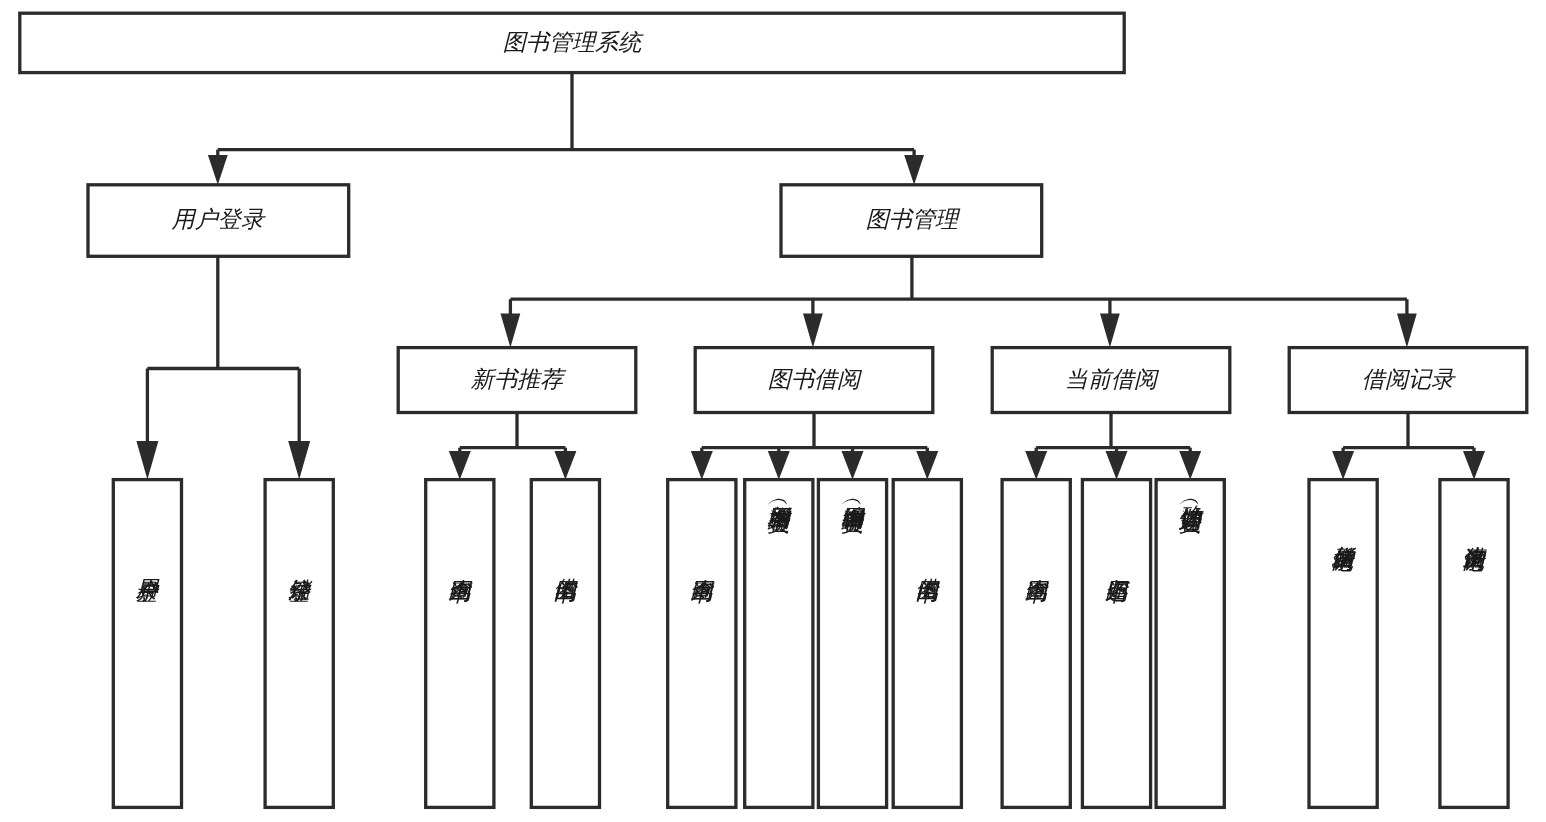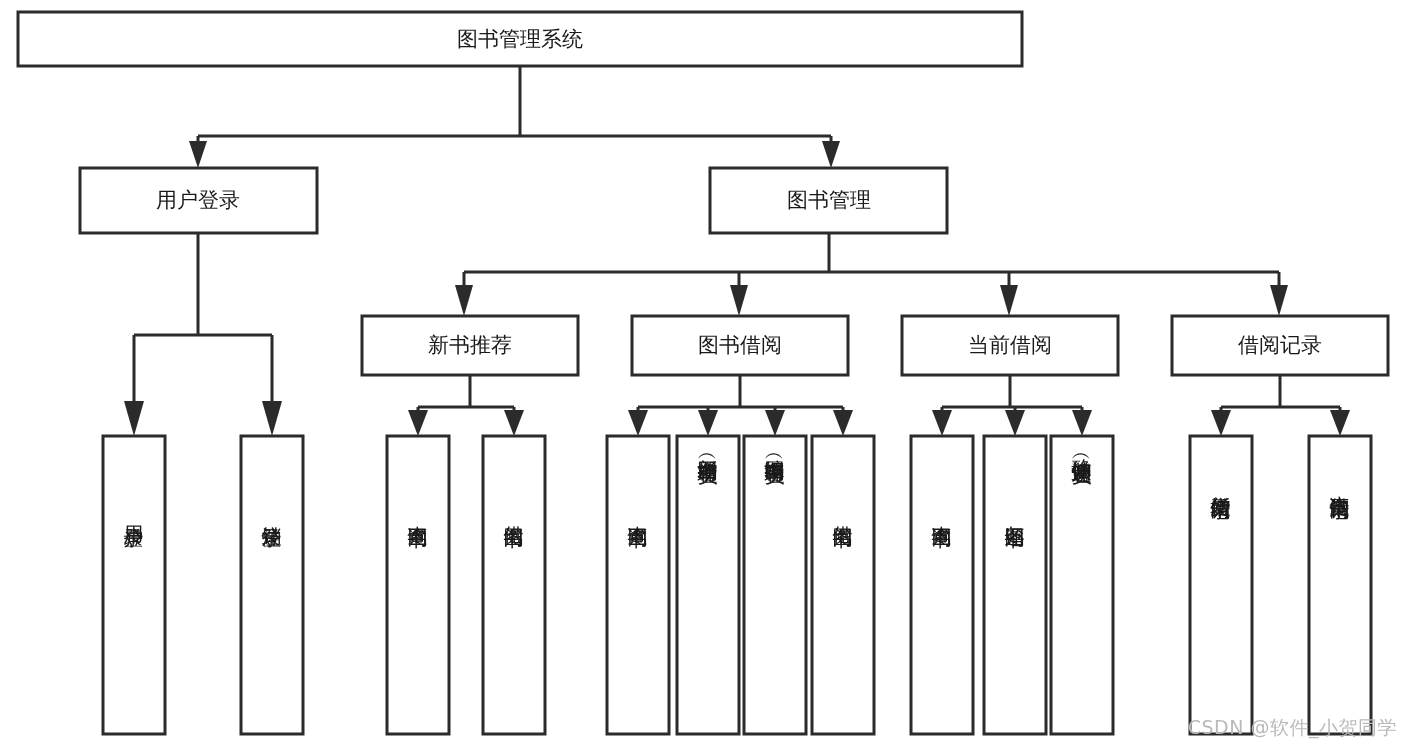--- a/index.html
+++ b/index.html
@@ -10,20 +10,21 @@
   }
   body {
     font-family: "DejaVu Sans", "Liberation Sans", sans-serif;
   }
   #diagram-root {
     position: relative;
     width: 1405px;
     height: 747px;
     background: #ffffff;
     overflow: hidden;
+    font-style: italic;
   }
   svg.flow {
     position: absolute;
     left: 0;
     top: 0;
     width: 1405px;
     height: 747px;
   }
   .node-rect {
     fill: #ffffff;
@@ -232,15 +233,14 @@
       <rect class="node-rect" x="1190" y="436" width="62" height="298"></rect>
       <text class="node-label-vertical" x="1221" y="483">新增借阅记录</text>
     </g>
     <g>
       <rect class="node-rect" x="1309" y="436" width="62" height="298"></rect>
       <text class="node-label-vertical" x="1340" y="483">查询借阅记录</text>
     </g>
 
   </svg>
 
-  <div class="watermark">CSDN @软件_小贺同学</div>
 
 </div>
 
 </body></html>

